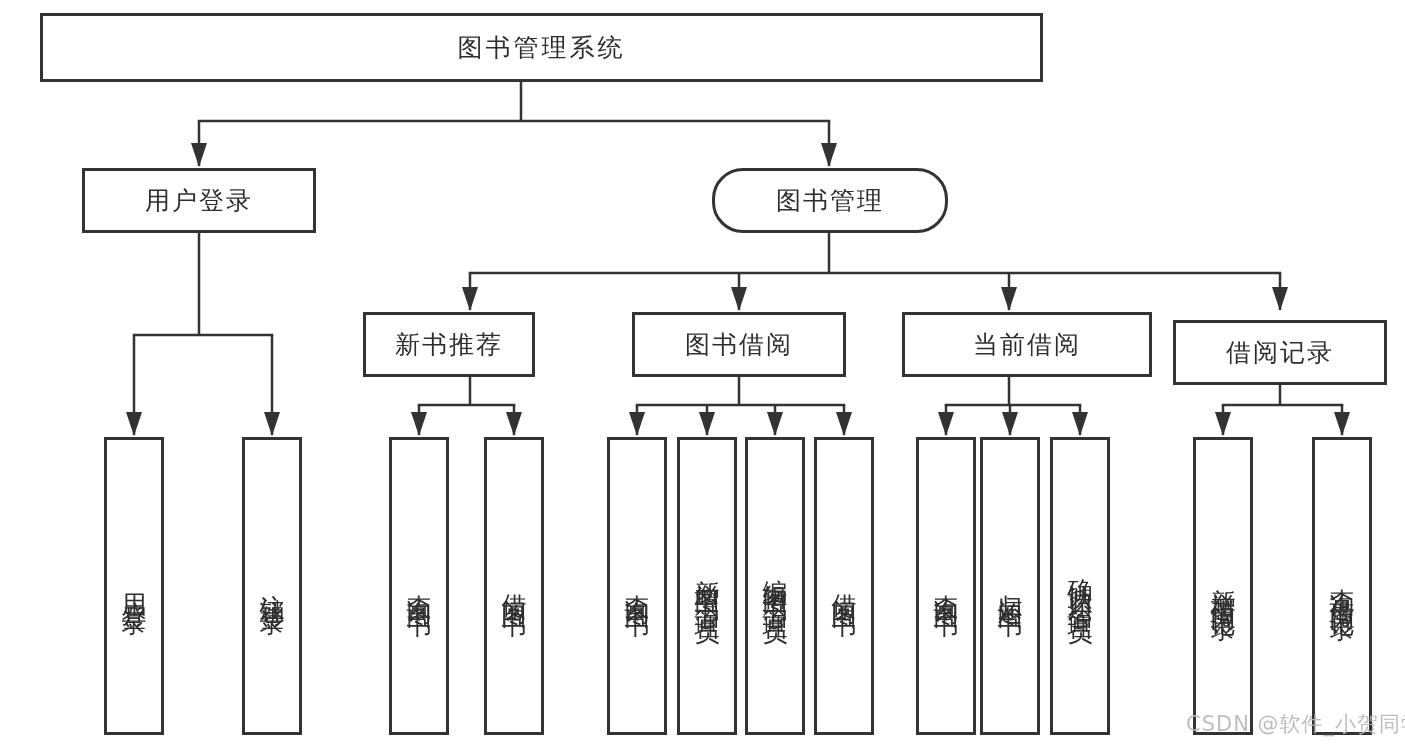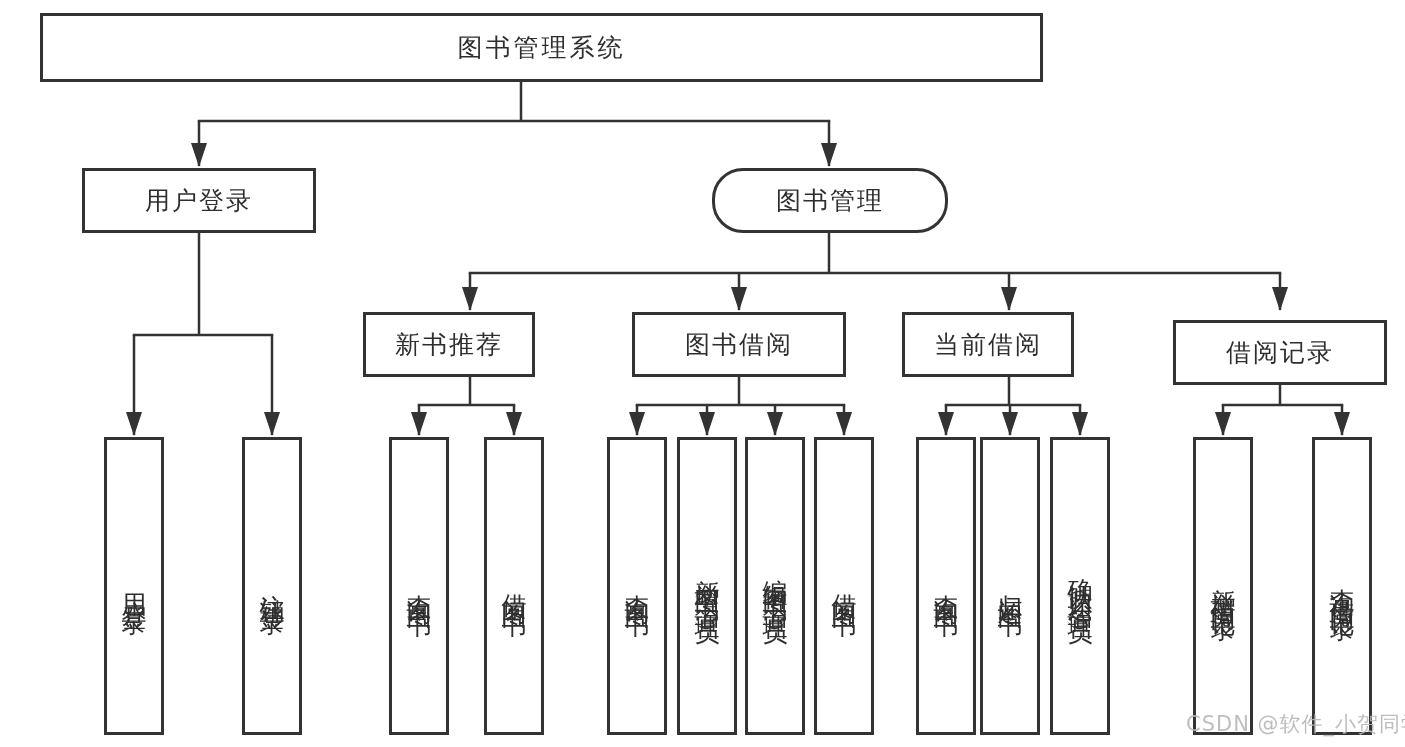--- a/index.html
+++ b/index.html
@@ -75,21 +75,21 @@
     </g>
   </svg>
 
   <div class="box title" style="left:20px;top:13px;width:1003px;height:69px;margin-left:20px;">图书管理系统</div>
 
   <div class="box" style="left:82px;top:168px;width:234px;height:65px;">用户登录</div>
   <div class="box" style="left:712px;top:168px;width:236px;height:65px;border-radius:31px;">图书管理</div>
 
   <div class="box" style="left:363px;top:312px;width:172px;height:65px;">新书推荐</div>
   <div class="box" style="left:632px;top:312px;width:214px;height:65px;font-family:Liberation Serif, serif;">图书借阅</div>
-  <div class="box" style="left:902px;top:312px;width:172px;height:65px;">当前借阅</div>
+  <div class="box" style="left:902px;top:312px;width:250px;height:65px;">当前借阅</div>
   <div class="box" style="left:1173px;top:312px;width:214px;height:65px;margin-top:8px;">借阅记录</div>
 
   <div class="box vbox" style="left:104px;top:437px;width:60px;height:298px;">用户登录</div>
   <div class="box vbox" style="left:242px;top:437px;width:60px;height:298px;">注销登录</div>
 
   <div class="box vbox" style="left:389px;top:437px;width:60px;height:298px;">查询图书</div>
   <div class="box vbox" style="left:484px;top:437px;width:60px;height:298px;">借阅图书</div>
 
   <div class="box vbox" style="left:607px;top:437px;width:60px;height:298px;">查询图书</div>
   <div class="box vbox" style="left:677px;top:437px;width:60px;height:298px;">新增图书（管理员）</div>

